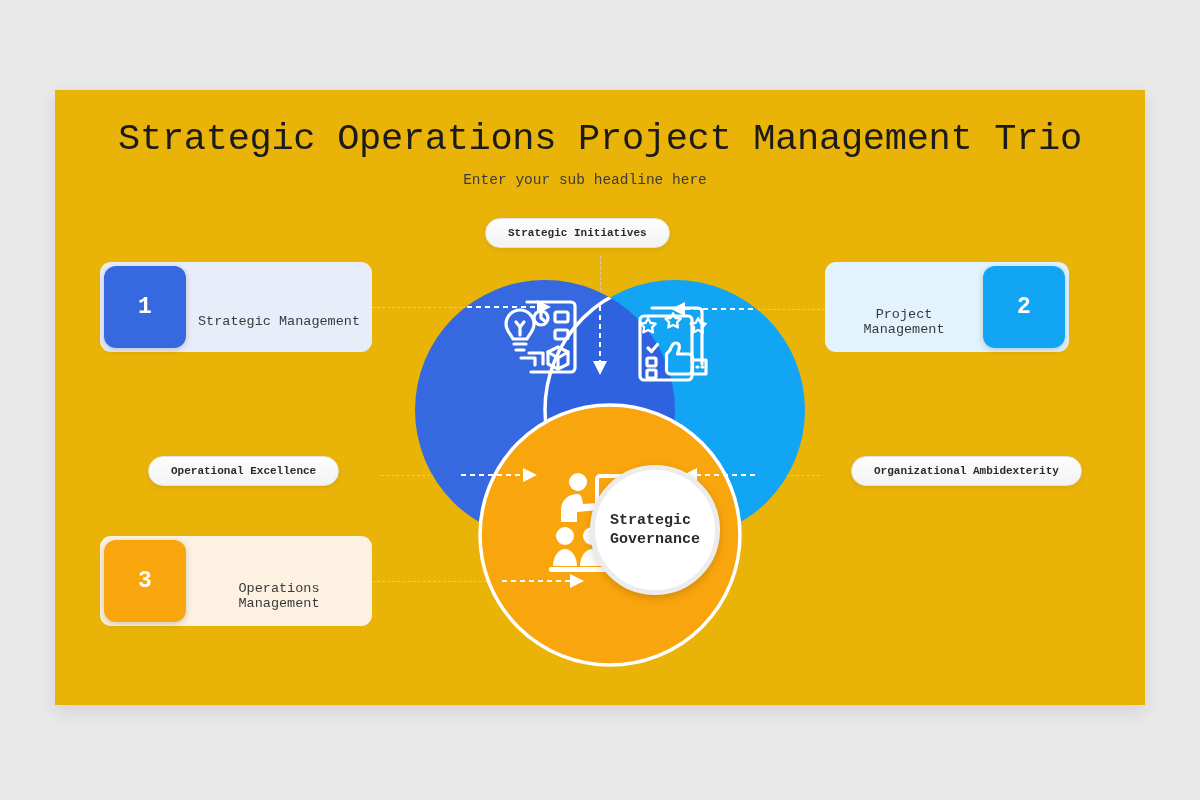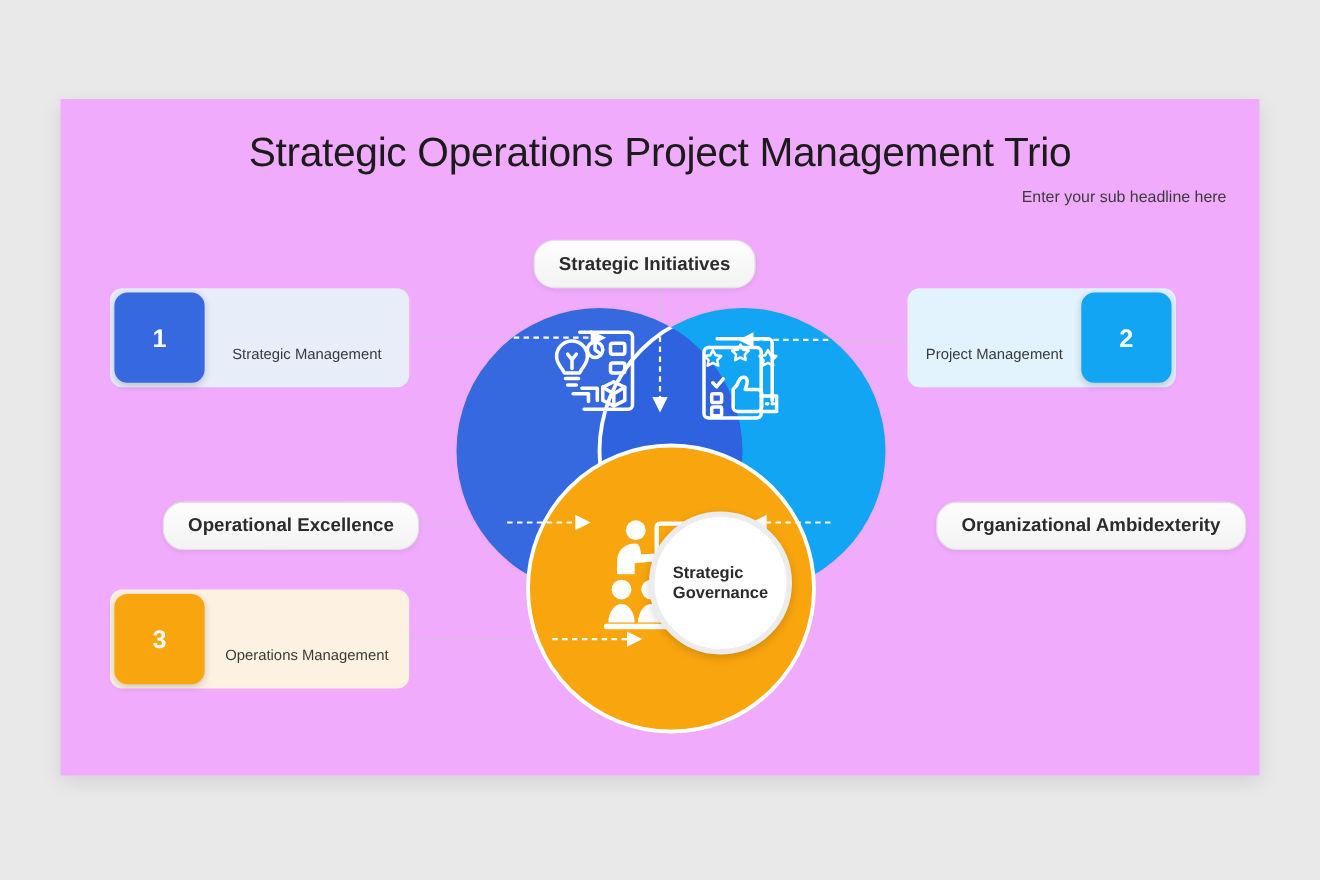--- a/index.html
+++ b/index.html
@@ -12,43 +12,44 @@
     background: #e9e9e9;
     font-family: "Liberation Sans", sans-serif;
     overflow: hidden;
   }
   .slide {
     position: absolute;
     left: 55px;
     top: 90px;
     width: 1090px;
     height: 615px;
-    background: #f0abfc;
+    background: #eab308;
     box-shadow: 0 6px 18px rgba(0,0,0,0.10);
+    font-family: Liberation Mono, monospace;
   }
 
   
   .title {
     position: absolute;
     left: 0;
     top: 28px;
     width: 1090px;
     text-align: center;
     font-size: 37px;
     font-weight: 400;
     color: #1b1b1b;
     letter-spacing: -0.3px;
     white-space: nowrap;
   }
   .subtitle {
     position: absolute;
     left: 0;
     top: 82px;
     width: 1060px;
-    text-align: right;
+    text-align: center;
     font-size: 14.5px;
     color: #3b3b3b;
     font-weight: 400;
   }
 
   
   .venn {
     position: absolute;
     left: 330px;
     top: 160px;
@@ -115,29 +116,29 @@
     text-align: center;
     font-size: 13.5px;
     color: #3a3a3a;
     padding: 0 8px;
     margin-top: 29px;
   }
 
   
   .pill {
     position: absolute;
-    height: 44px;
+    height: 30px;
     border-radius: 19px;
     background: linear-gradient(#fdfdfd, #f3f3f3);
     border: 1px solid #e2e2e2;
     box-shadow: 0 2px 5px rgba(0,0,0,0.07);
     display: flex;
     align-items: center;
     justify-content: flex-start;
-    font-size: 17px;
+    font-size: 11px;
     font-weight: bold;
     color: #2b2b2b;
     box-sizing: border-box;
     white-space: nowrap;
     padding: 0 22px;
   }
 
   
   .conn { position: absolute; pointer-events: none; }
   .dashline {

